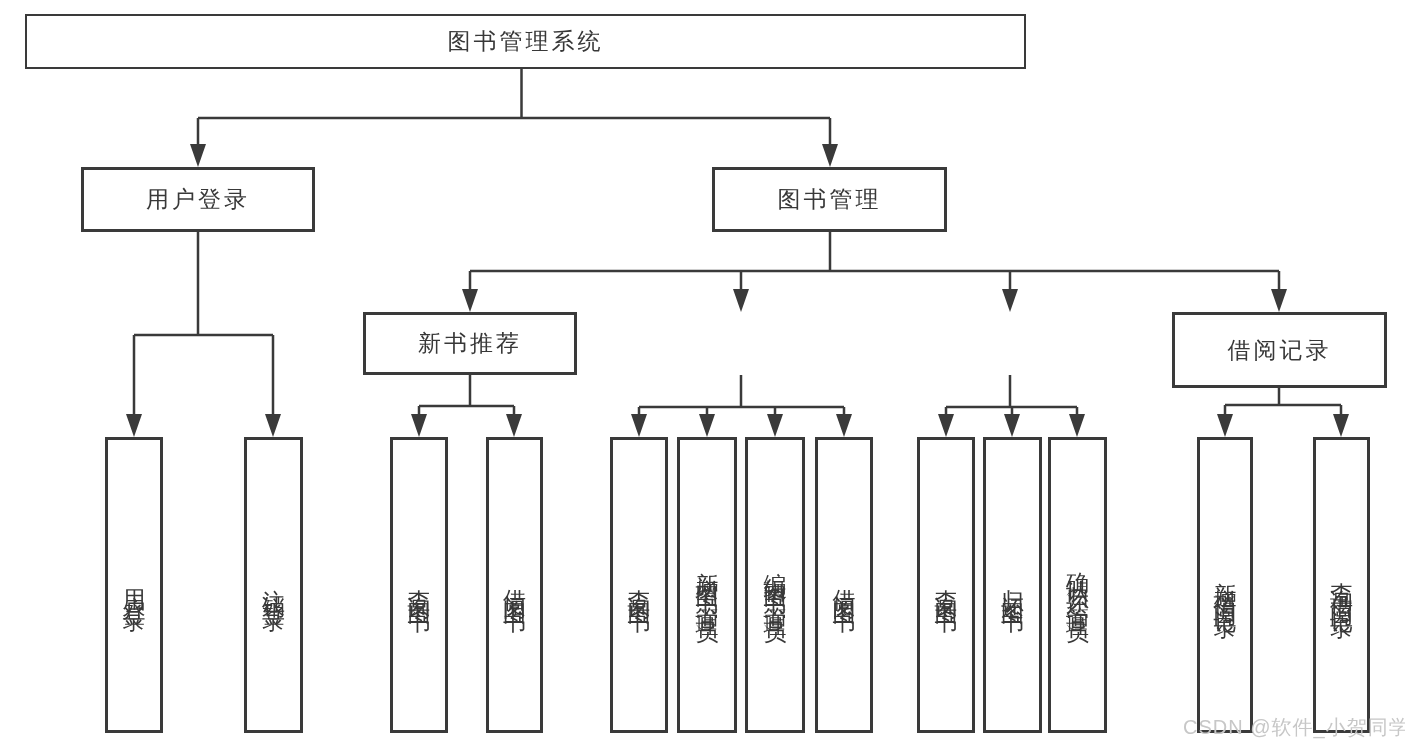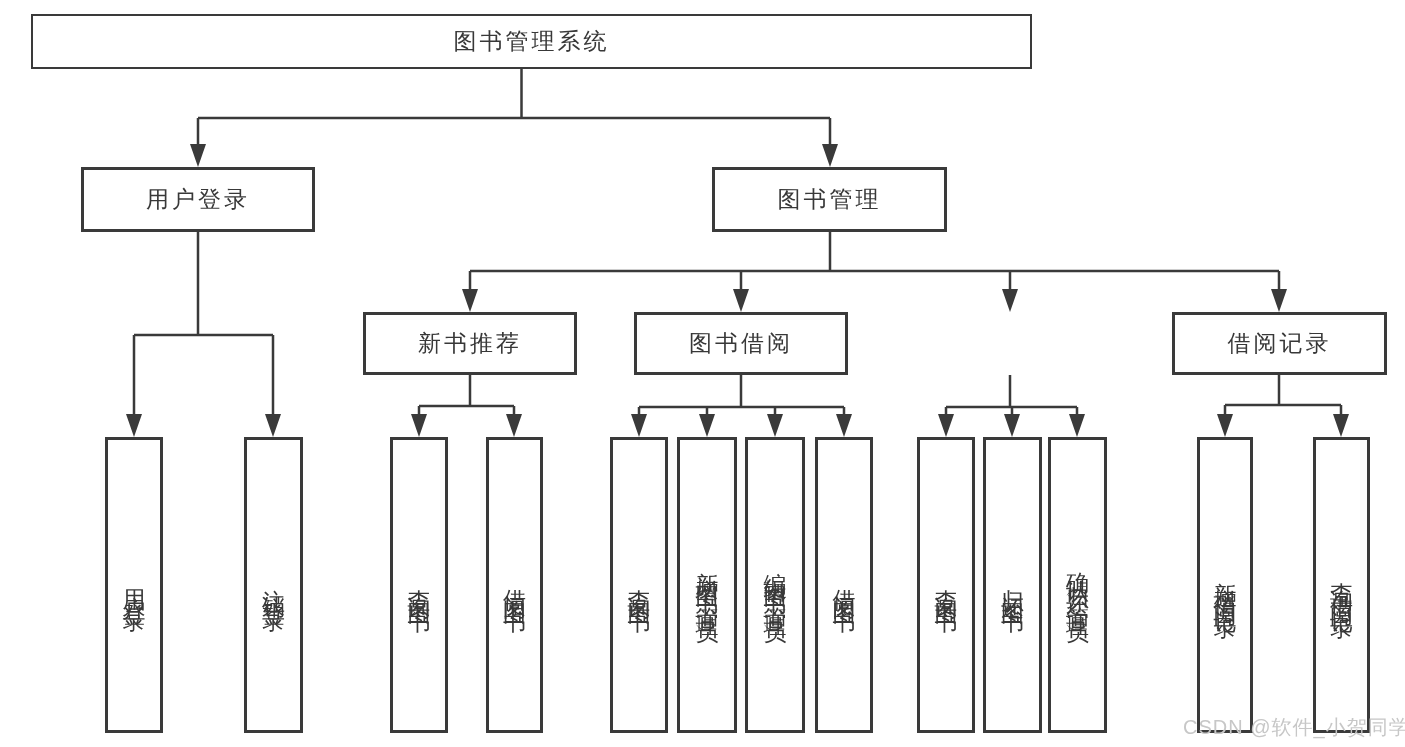--- a/index.html
+++ b/index.html
@@ -48,38 +48,35 @@
       <polygon points="767,414 783,414 775,437"></polygon>
       <polygon points="836,414 852,414 844,437"></polygon>
       <polygon points="938,414 954,414 946,437"></polygon>
       <polygon points="1004,414 1020,414 1012,437"></polygon>
       <polygon points="1069,414 1085,414 1077,437"></polygon>
       <polygon points="1217,414 1233,414 1225,437"></polygon>
       <polygon points="1333,414 1349,414 1341,437"></polygon>
     </g>
   </svg>
 
-  <div class="box h-box root-box" style="left:31px;top:14px;width:1001px;height:55px">
+  <div class="box h-box root-box" style="left:25px;top:14px;width:1001px;height:55px">
     <span>图书管理系统</span>
   </div>
 
   <div class="box h-box" style="left:81px;top:167px;width:234px;height:65px">
     <span>用户登录</span>
   </div>
   <div class="box h-box" style="left:363px;top:312px;width:214px;height:63px">
     <span>新书推荐</span>
   </div>
 
   <div class="box h-box" style="left:712px;top:167px;width:235px;height:65px">
     <span>图书管理</span>
   </div>
-  <div class="box h-box" style="left:634px;top:312px;width:214px;height:63px">
-    <span>图书借阅</span>
-  </div>
-  <div class="box h-box" style="left:1172px;top:312px;width:215px;height:63px">
+  <div class="box h-box" style="left:1172px;top:312px;width:215px;height:76px">
     <span>借阅记录</span>
   </div>
 
   <div class="box v-box" style="left:105px;top:437px;width:58px;height:296px">
     <span>用户登录</span>
   </div>
   <div class="box v-box" style="left:244px;top:437px;width:59px;height:296px">
     <span>注销登录</span>
   </div>
 

